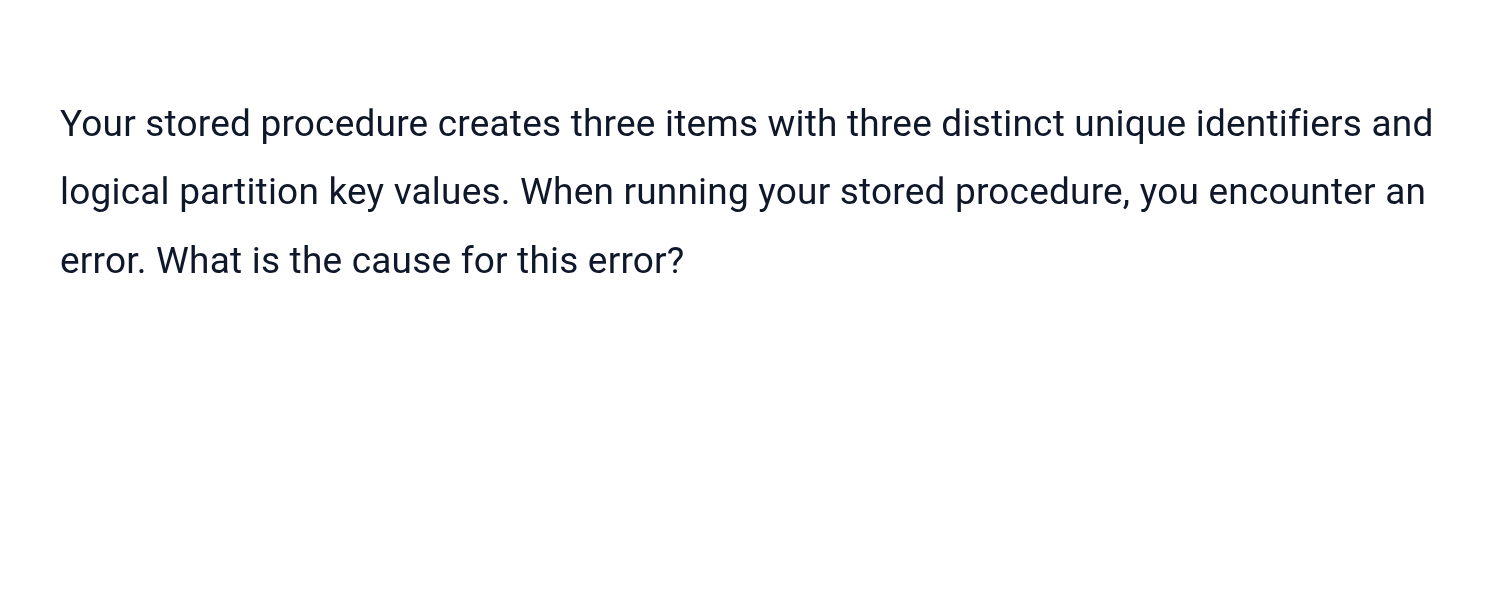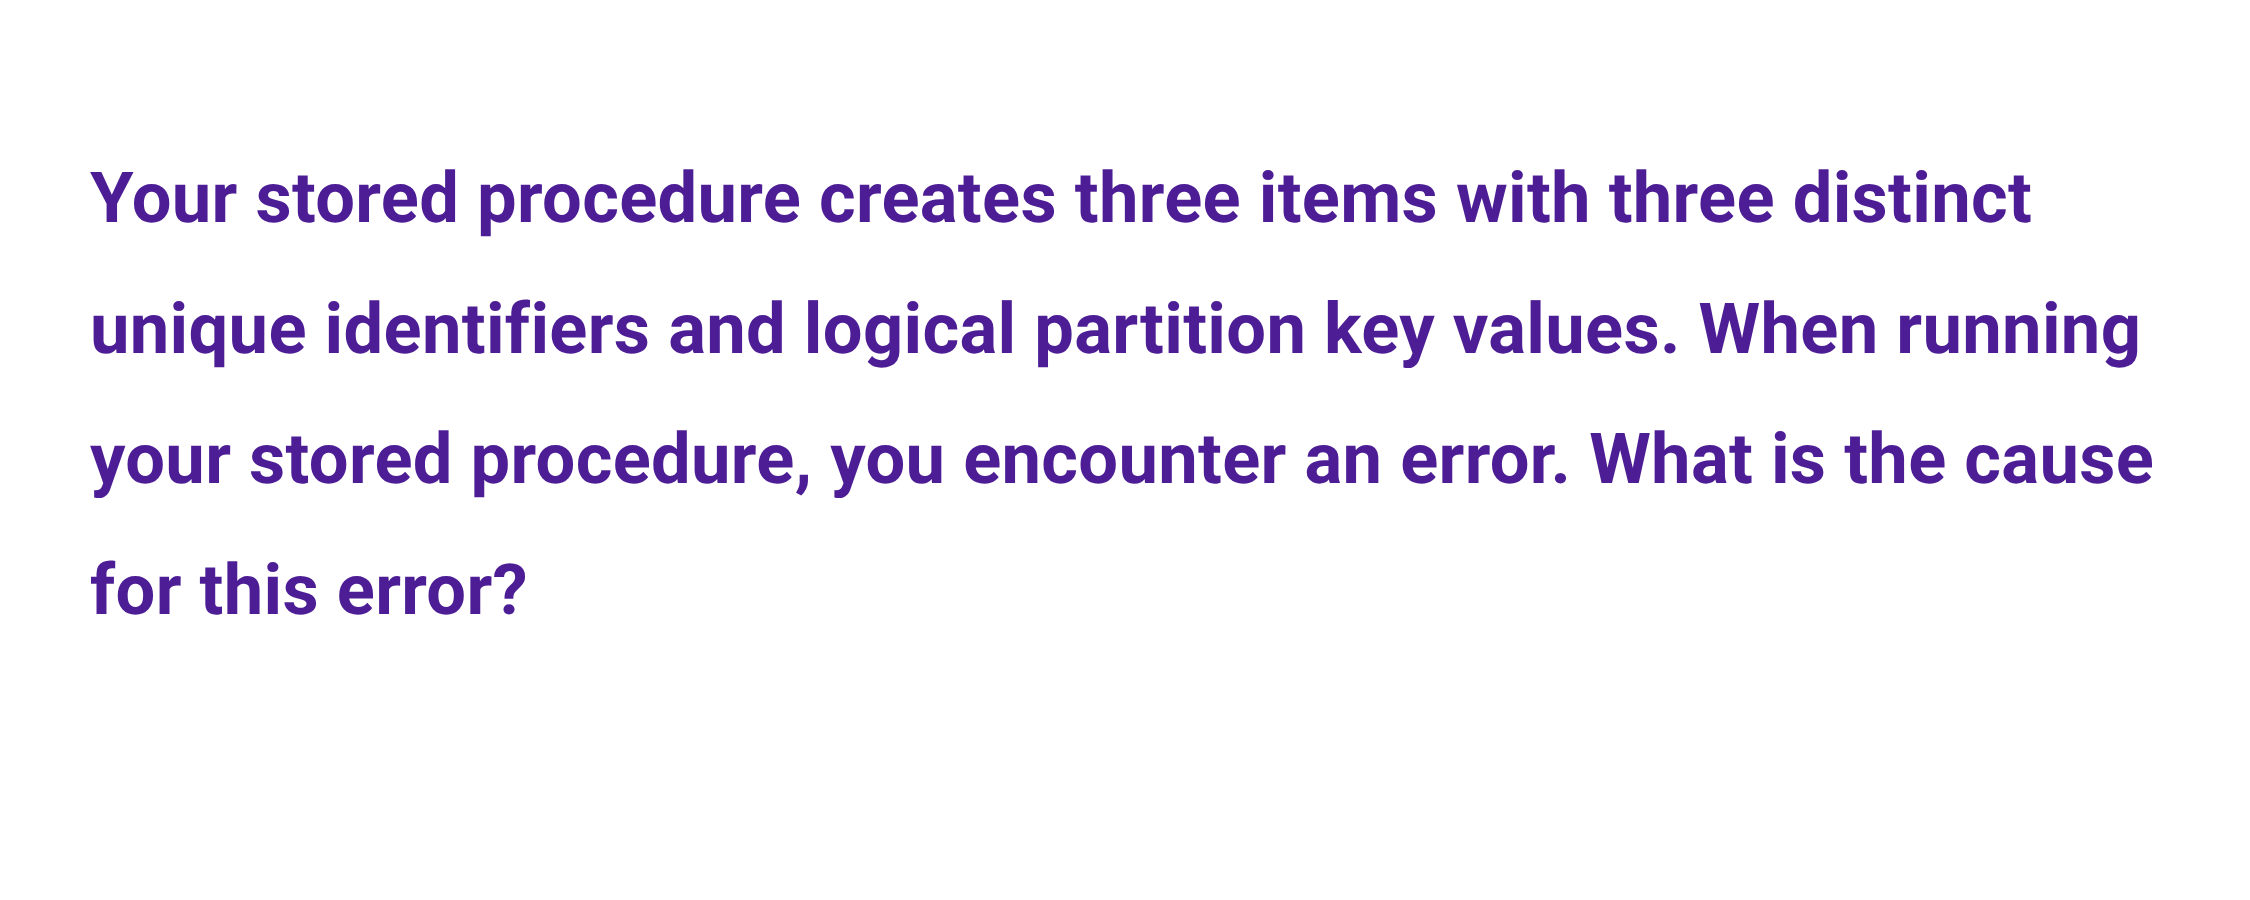--- a/index.html
+++ b/index.html
@@ -8,24 +8,24 @@
       box-sizing: border-box;
     }
     body {
       background: #ffffff;
       font-family: -apple-system, BlinkMacSystemFont, "Segoe UI", Roboto, Helvetica, Arial, sans-serif;
       width: 1500px;
       height: 600px;
       padding: 90px 60px 60px 60px;
     }
     .question-text {
-      font-size: 47px;
-      color: #4c1d95;
+      font-size: 37px;
+      color: #0f172a;
       line-height: 1.85;
-      font-weight: 700;
+      font-weight: 400;
       letter-spacing: 0.2px;
       max-width: 1380px;
     }
   </style>
 </head>
 <body>
 
 <div class="question-text">Your stored procedure creates three items with three distinct unique identifiers and logical partition key values. When running your stored procedure, you encounter an error. What is the cause for this error?</div>
 
 </body></html>

